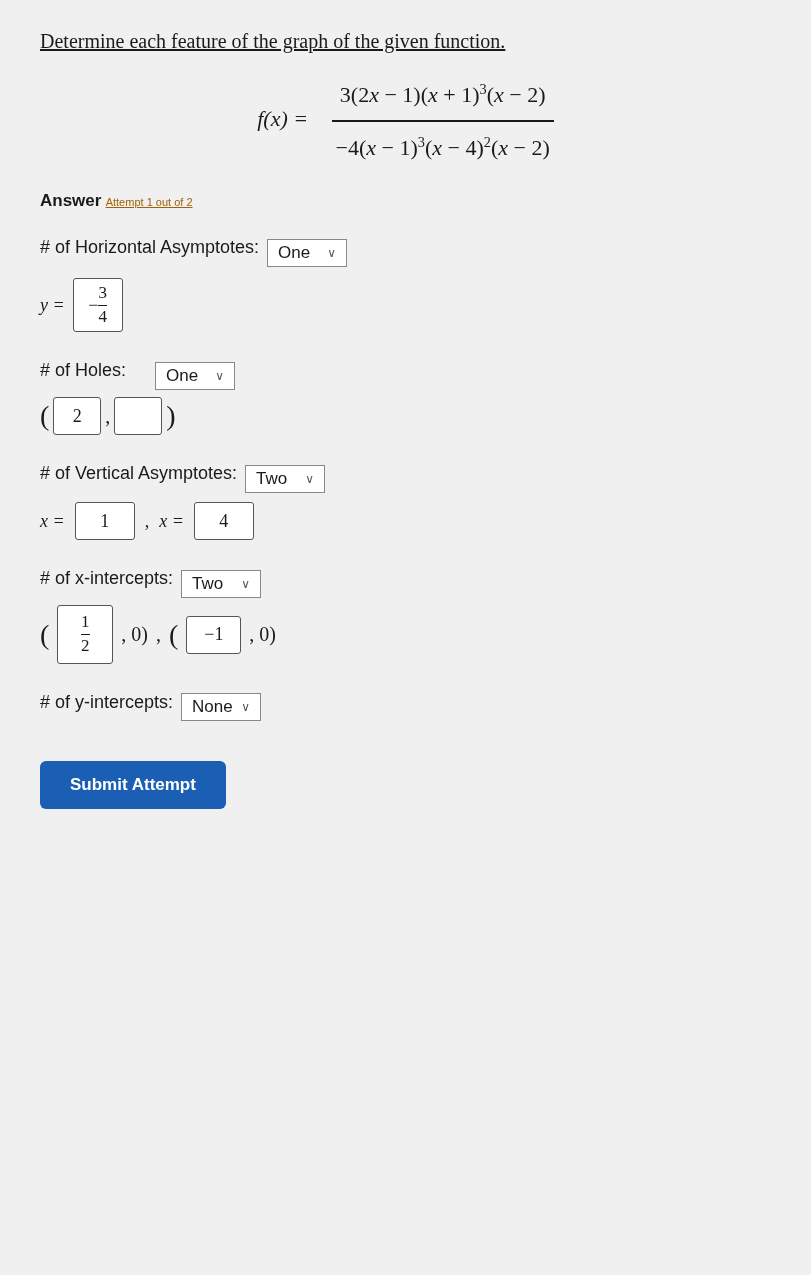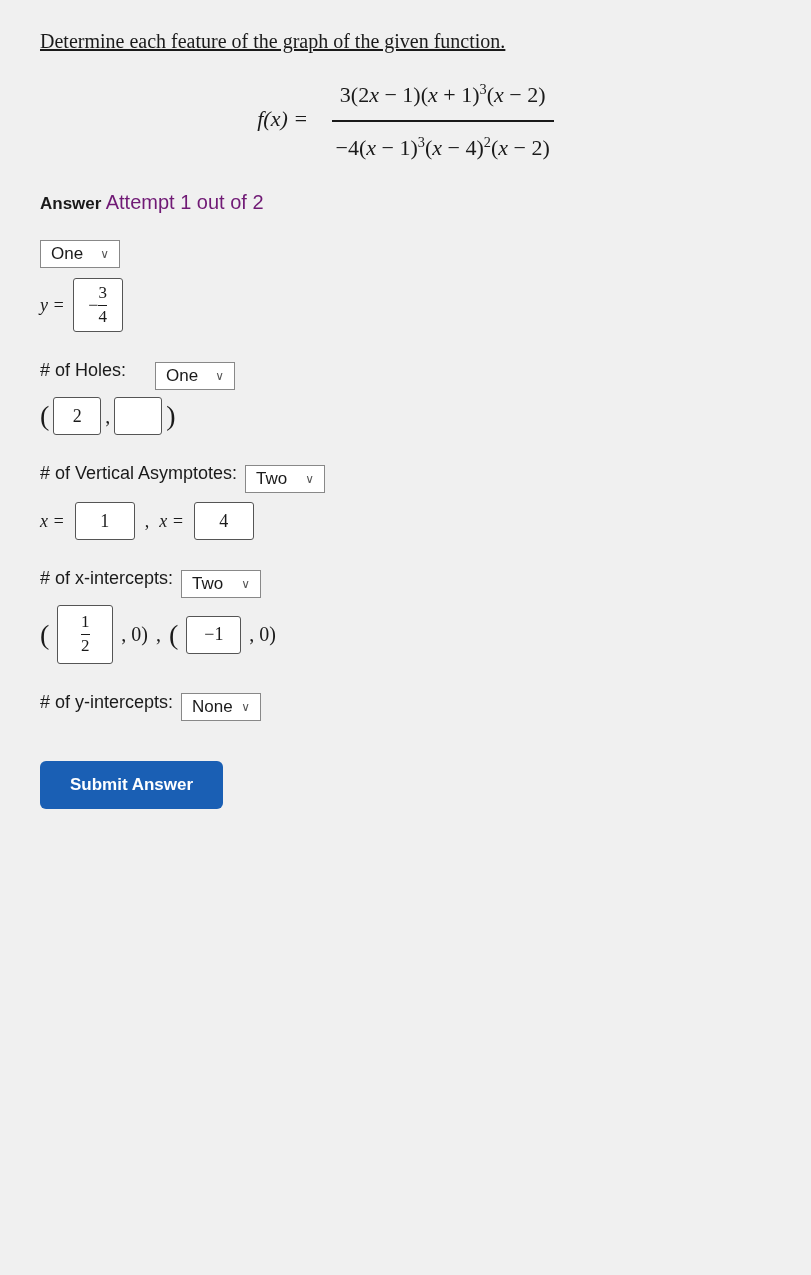--- a/index.html
+++ b/index.html
@@ -41,22 +41,23 @@
     .answer-label {
       font-size: 17px;
       margin-bottom: 22px;
     }
     .answer-label strong {
       font-weight: bold;
       font-family: Arial, sans-serif;
     }
     .answer-label span {
       font-family: Arial, sans-serif;
-      font-size: 20px;
-      color: #701a75;
+      font-size: 11px;
+      color: #a16207;
+      text-decoration: underline;
     }
     .section {
       margin-bottom: 28px;
     }
     .section-label {
       font-size: 18px;
       margin-bottom: 10px;
       font-family: Arial, sans-serif;
     }
     .dropdown-inline {
@@ -185,20 +186,21 @@
 </div>
 
 
 <div class="answer-label" style="margin-bottom: 26px;">
   <strong>Answer</strong>&nbsp;<span>Attempt 1 out of 2</span>
 </div>
 
 
 <div class="section">
   <div class="row" style="align-items:center; margin-top:0;">
+    <span class="section-label"># of Horizontal Asymptotes:</span>
     <div class="dropdown-inline">
       <span>One</span>
       <span class="chevron">∨</span>
     </div>
   </div>
   <div class="row" style="margin-top: 10px; align-items:center;">
     <span class="eq-text" style="font-style:italic;">y =</span>
     <div class="input-box">
       <span>−</span>
       <span class="fraction-box">
@@ -287,16 +289,16 @@
   <div class="row" style="margin-top:0; align-items:center;">
     <span class="section-label"># of y-intercepts:</span>
     <div class="dropdown-inline">
       <span>None</span>
       <span class="chevron">∨</span>
     </div>
   </div>
 </div>
 
 
-<button class="submit-btn">Submit Answer</button>
+<button class="submit-btn">Submit Attempt</button>
 
 
 
 
 </body></html>

